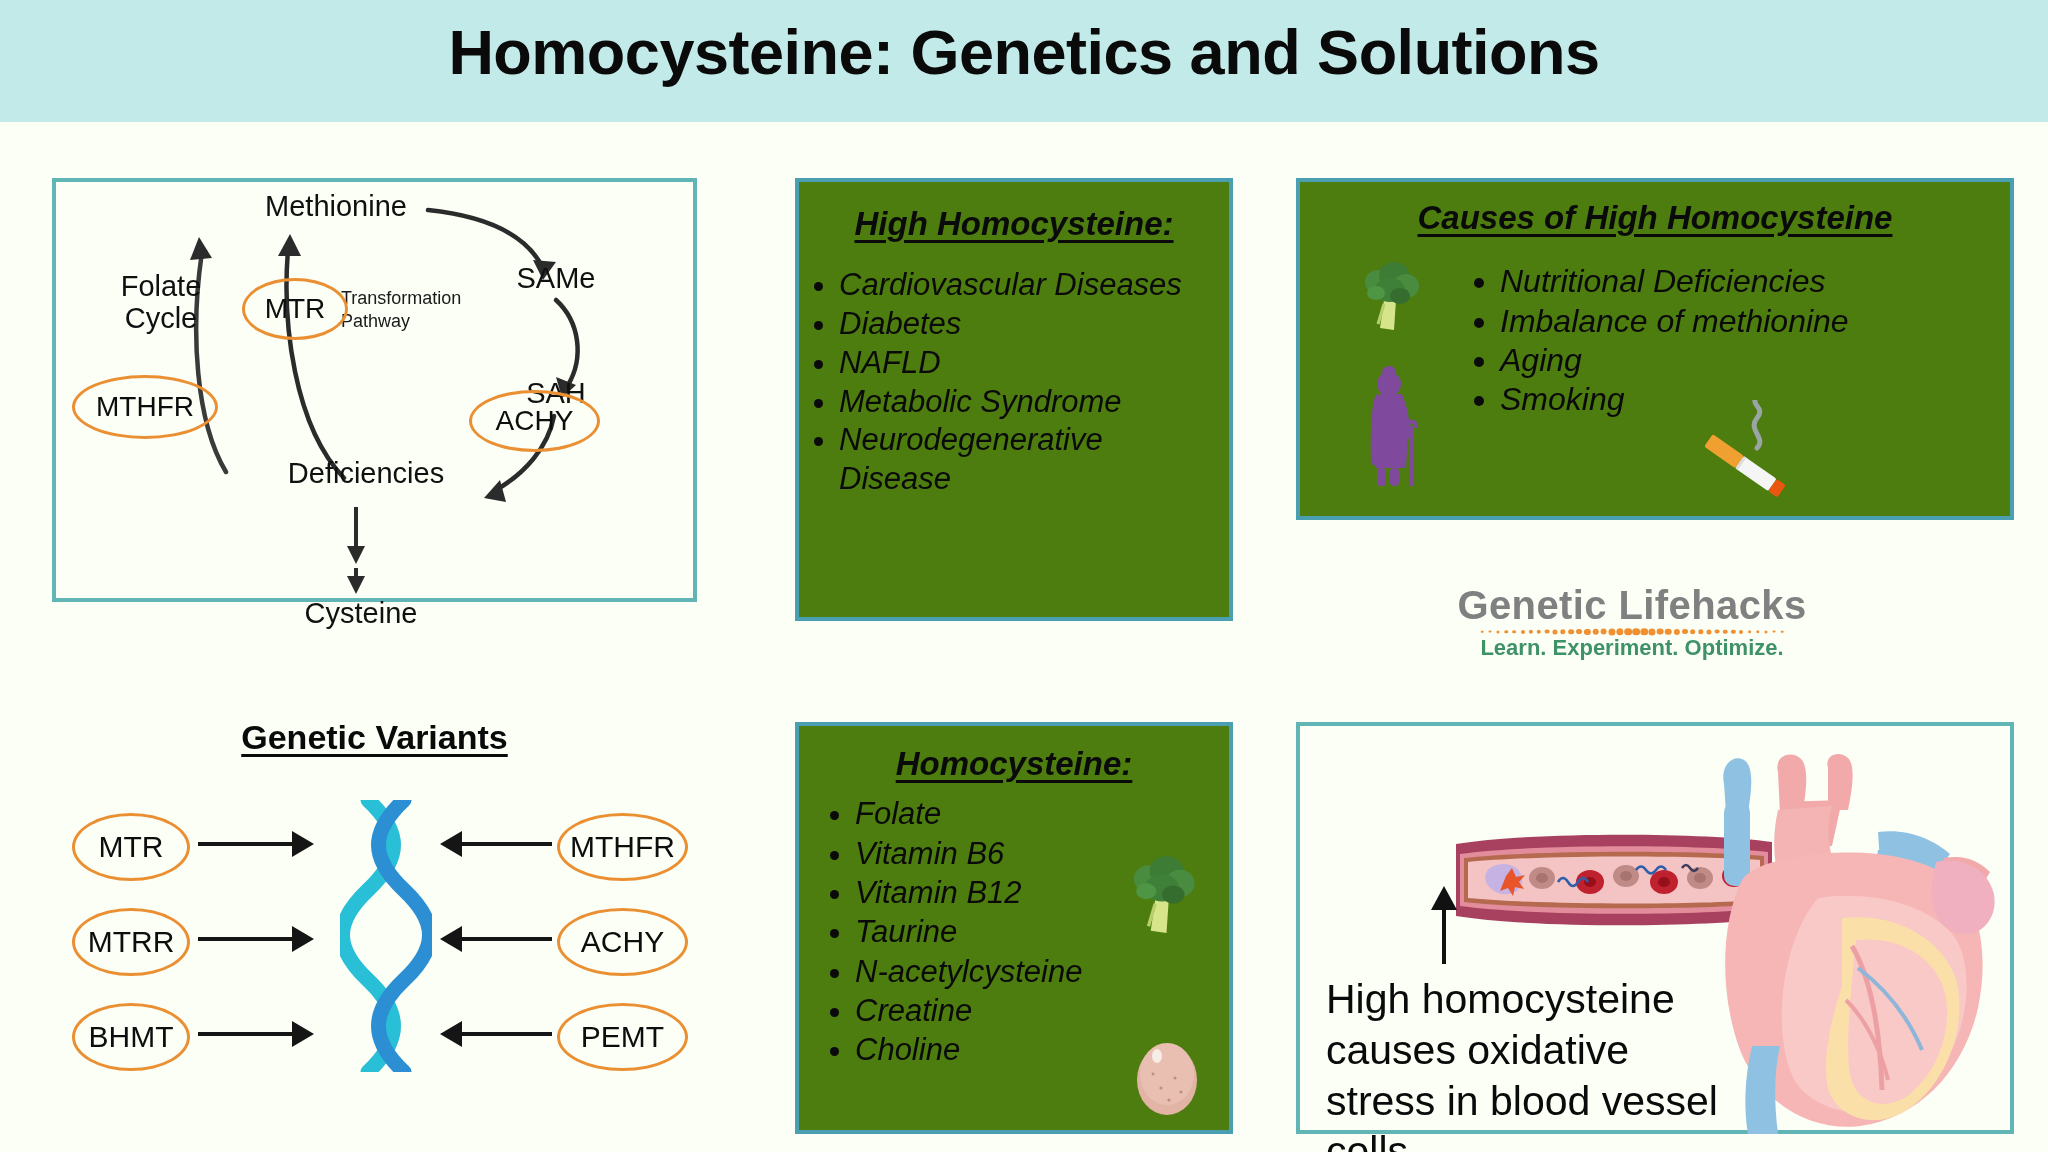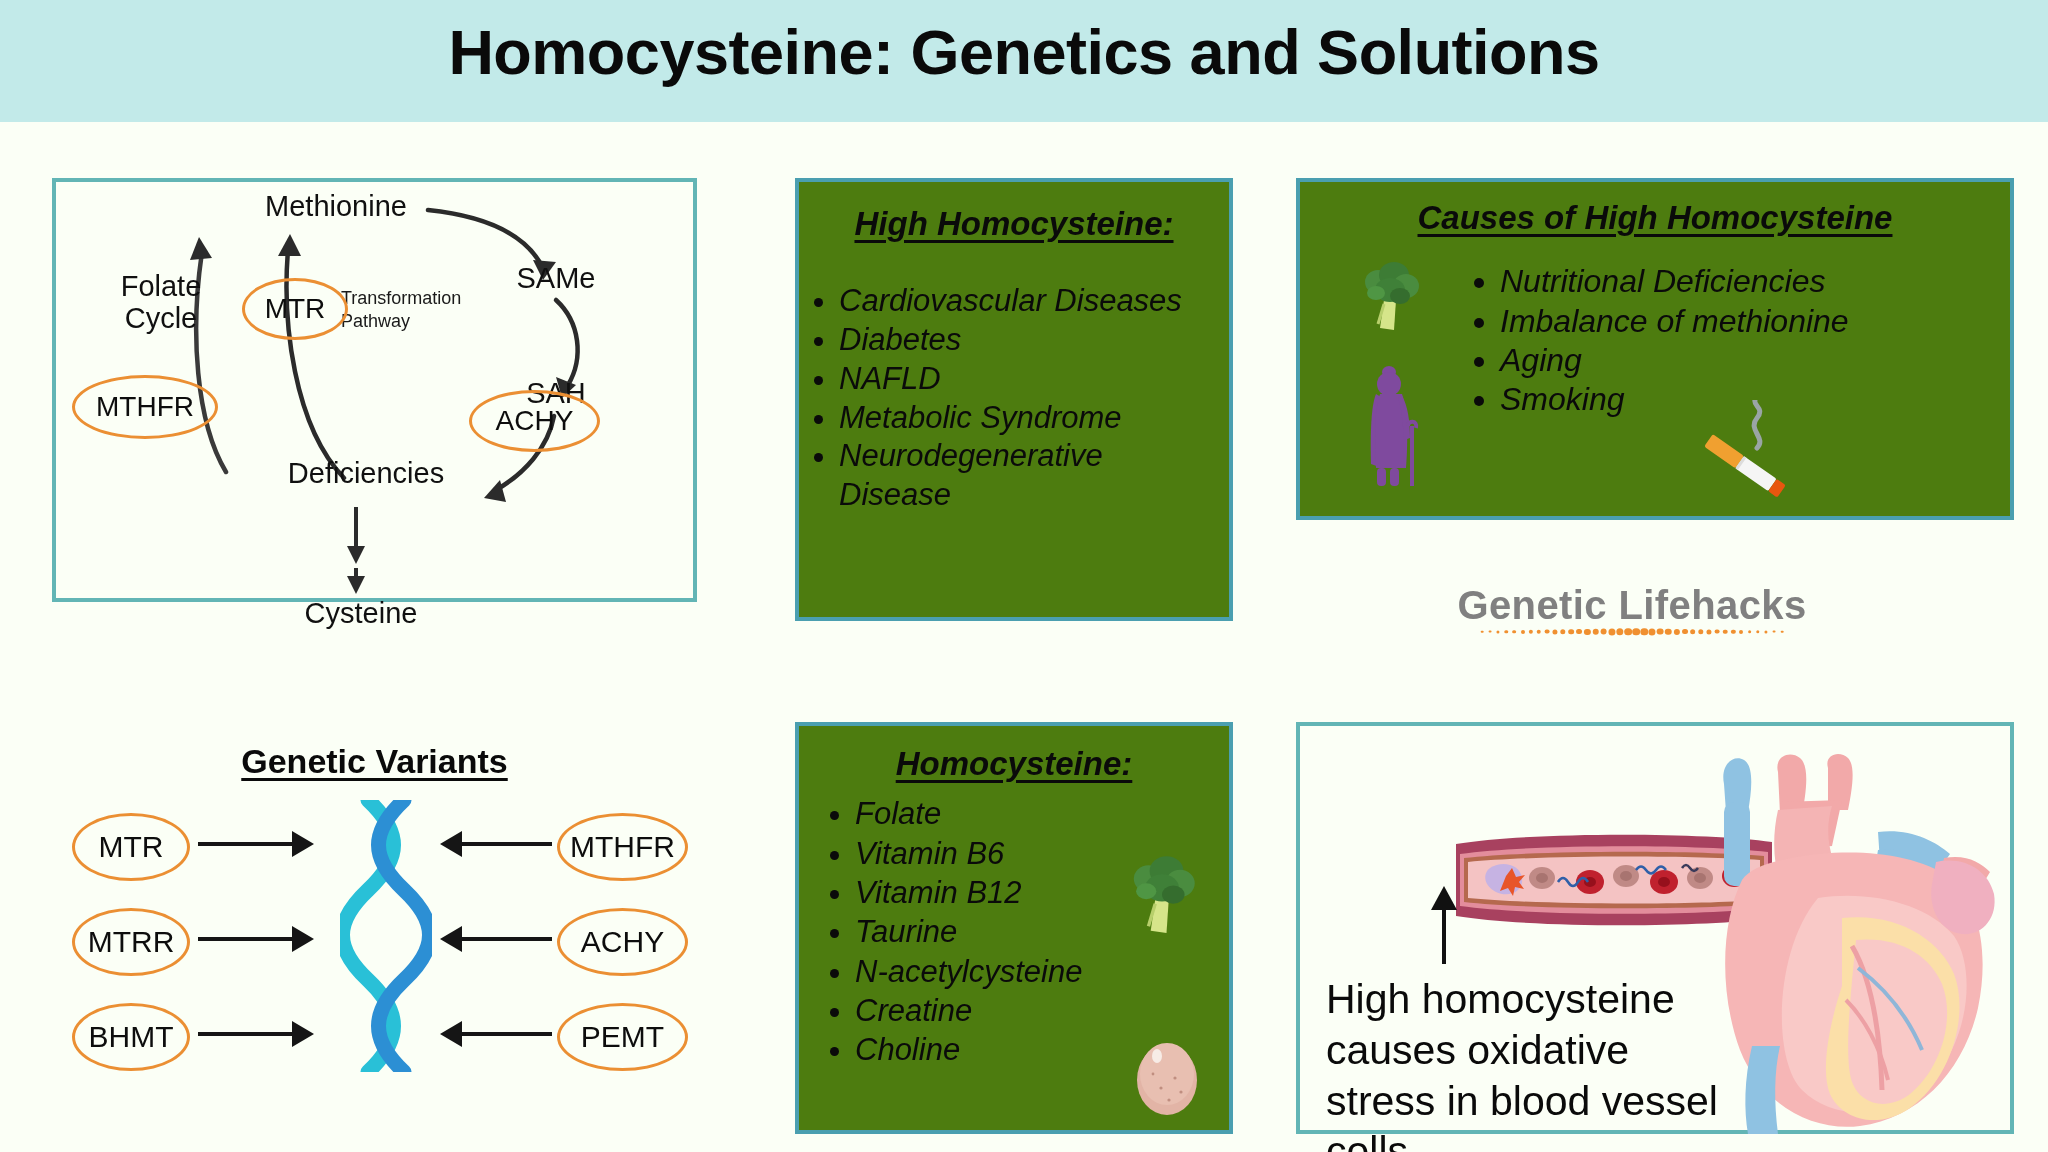--- a/index.html
+++ b/index.html
@@ -120,21 +120,21 @@
     list-style-type: disc;
     color: #0a0a0a;
   }
   ul.bullets li {
     font-size: 31px;
     line-height: 1.25;
     color: #0a0a0a;
     margin: 0;
     padding: 0;
   }
-  #chronic-list { margin-top: 38px; padding-left: 40px; }
+  #chronic-list { margin-top: 22px; padding-left: 40px; }
 
   
   #causes-panel {
     left: 1296px; top: 178px;
     width: 718px; height: 342px;
   }
   #causes-title {
     font-size: 33px;
     margin: 16px 14px 0 14px;
   }
@@ -195,21 +195,20 @@
   #variants-title {
     position: absolute;
     left: 0; top: 0; width: 645px;
     text-align: center;
     font-size: 34px;
     font-weight: bold;
     color: #0a0a0a;
     text-decoration: underline;
     text-underline-offset: 5px;
     font-family: "Liberation Sans", sans-serif;
-    margin-top: 24px;
   }
   .var-oval {
     position: absolute;
     border: 3.5px solid #eb8f33;
     border-radius: 50%;
     display: flex;
     align-items: center;
     justify-content: center;
     font-size: 30px;
     color: #0d0d0d;
@@ -422,20 +421,21 @@
         <span style="left: 235.135px; width: 4.84865px; height: 4.84865px;"></span>
         <span style="left: 243.243px; width: 4.56757px; height: 4.56757px;"></span>
         <span style="left: 251.351px; width: 4.28649px; height: 4.28649px;"></span>
         <span style="left: 259.459px; width: 4.00541px; height: 4.00541px;"></span>
         <span style="left: 267.568px; width: 3.72432px; height: 3.72432px;"></span>
         <span style="left: 275.676px; width: 3.44324px; height: 3.44324px;"></span>
         <span style="left: 283.784px; width: 3.16216px; height: 3.16216px;"></span>
         <span style="left: 291.892px; width: 2.88108px; height: 2.88108px;"></span>
         <span style="left: 300px; width: 2.6px; height: 2.6px;"></span>
       </div>
+    <div id="logo-tagline">Learn. Experiment. Optimize.</div>
   </div>
 
   <div id="variants-section">
     <div id="variants-title">Genetic Variants</div>
 
     <div class="var-oval var-left" style="top:95px;">MTR</div>
     <div class="var-oval var-left" style="top:190px;">MTRR</div>
     <div class="var-oval var-left" style="top:285px;">BHMT</div>
 
     <div class="var-oval var-right" style="top:95px;">MTHFR</div>

